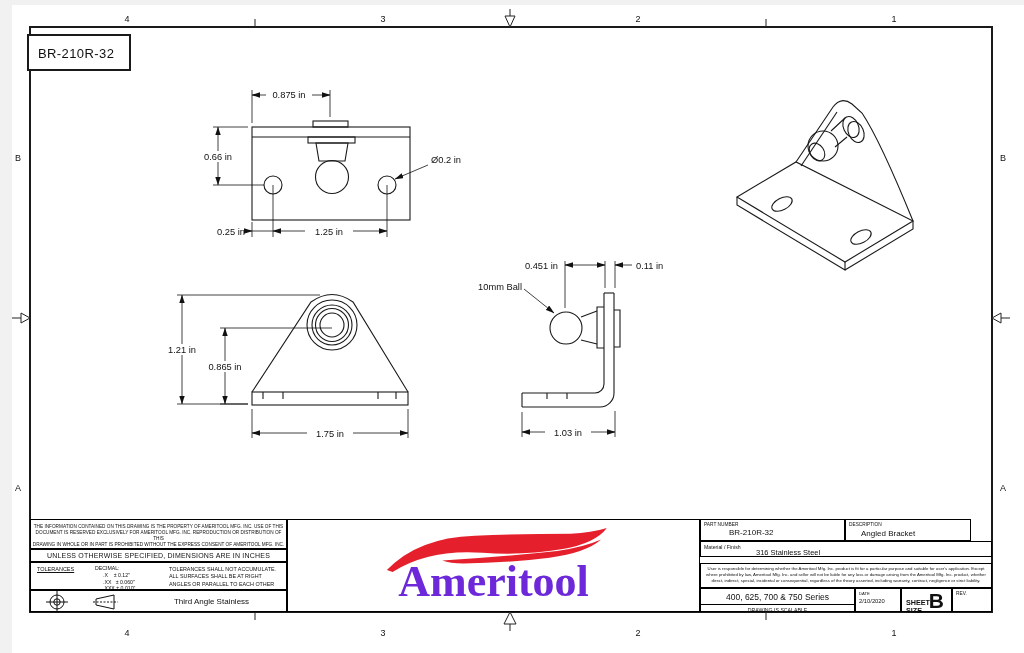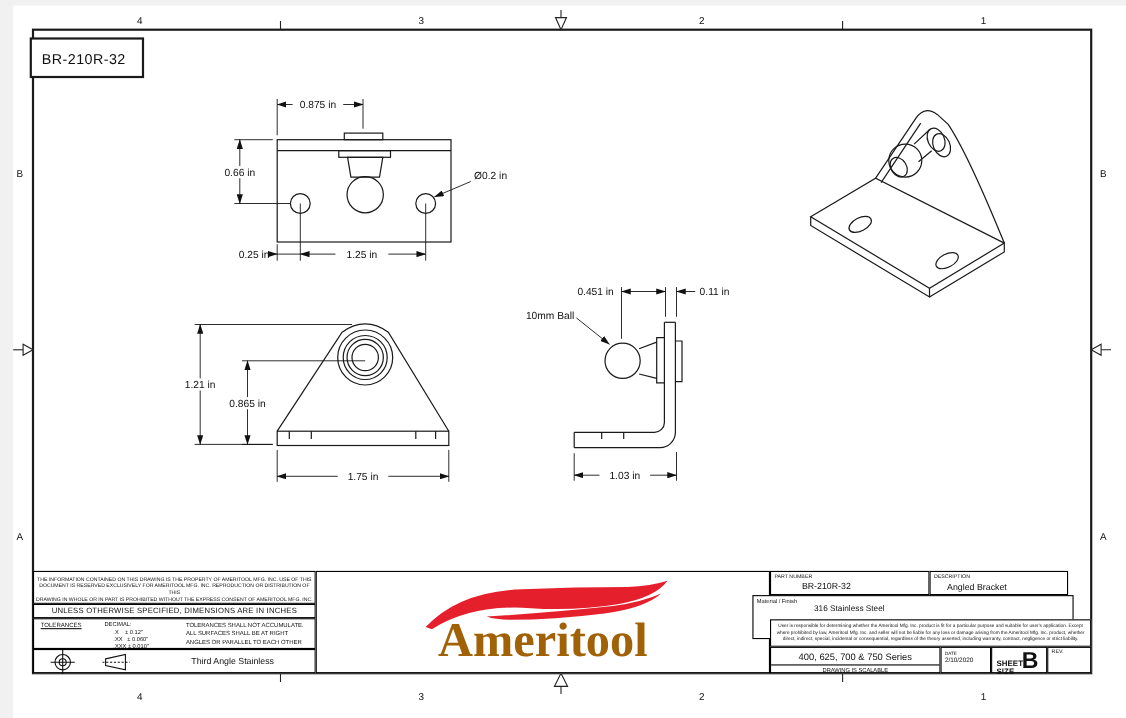--- a/index.html
+++ b/index.html
@@ -25,21 +25,21 @@
   .tolnote{position:absolute;left:138px;top:3px;font-size:5.4px;line-height:1.35;white-space:pre-line;}
   .projlabel{position:absolute;left:110px;right:4px;top:6px;text-align:center;font-size:8px;}
   .cellval{position:absolute;font-size:8px;}
   .disc{font-size:4.3px;line-height:1.35;text-align:center;padding:2px 3px;white-space:pre-line;}
   .series{position:absolute;left:0;right:0;top:3px;text-align:center;font-size:8.5px;}
   .scalable{position:absolute;left:0;right:0;top:15px;bottom:0;border-top:1px solid #000;text-align:center;font-size:5.2px;padding-top:2px;}
   .sheetlbl{position:absolute;left:4px;top:10px;width:30px;font-size:7.2px;font-weight:bold;line-height:1.1;}
   .sheetval{position:absolute;right:7px;top:0px;font-size:21px;font-weight:bold;}
   .logo{position:absolute;left:287px;top:519px;width:413px;height:93px;border:1px solid #000;box-sizing:border-box;display:flex;flex-direction:column;align-items:center;justify-content:center;background:#fff;z-index:2;}
   .swoosh{margin-bottom:-12px;z-index:1;}
-  .logotext{font-family:"Liberation Serif","DejaVu Serif",serif;font-weight:bold;font-size:44px;color:#a16207;line-height:1;z-index:2;position:relative;letter-spacing:0;}
+  .logotext{font-family:"Liberation Serif","DejaVu Serif",serif;font-weight:bold;font-size:44px;color:#6d28d9;line-height:1;z-index:2;position:relative;letter-spacing:0;}
 </style>
 </head>
 <body>
 
 <div class="page">
   <div class="edge" style="left:0;top:0;width:12px;height:653px;"></div>
   <div class="edge" style="left:0;top:0;width:1024px;height:5px;"></div>
 
   <svg class="art" width="1024" height="653" viewBox="0 0 1024 653">
     <defs>
@@ -223,21 +223,21 @@
   </div>
 
   <div class="tb" style="left:700px;top:519px;width:145px;height:22px;">
     <span class="lblxs">PART NUMBER</span>
     <span class="cellval" style="left:28px;top:8px;">BR-210R-32</span>
   </div>
   <div class="tb" style="left:845px;top:519px;width:126px;height:22px;">
     <span class="lblxs">DESCRIPTION</span>
     <span class="cellval" style="left:15px;top:9px;">Angled Bracket</span>
   </div>
-  <div class="tb" style="left:684px;top:541px;width:292px;height:40px;">
+  <div class="tb" style="left:700px;top:541px;width:292px;height:16px;">
     <span class="lblxs" style="font-size:5.2px;">Material / Finish</span>
     <span class="cellval" style="left:55px;top:6px;font-size:7.5px;">316 Stainless Steel</span>
   </div>
   <div class="tb disc" style="left:700px;top:563px;width:292px;height:25px;">User is responsible for determining whether the Ameritool Mfg. Inc. product is fit for a particular purpose and suitable for user's application.  Except
 where prohibited by law, Ameritool Mfg. Inc. and seller will not be liable for any loss or damage arising from the Ameritool Mfg. Inc. product, whether
 direct, indirect, special, incidental or consequential, regardless of the theory asserted, including warranty, contract, negligence or strict liability.</div>
 
   <div class="tb" style="left:700px;top:588px;width:155px;height:24px;">
     <span class="series">400, 625, 700 &amp; 750 Series</span>
     <div class="scalable">DRAWING IS SCALABLE</div>

